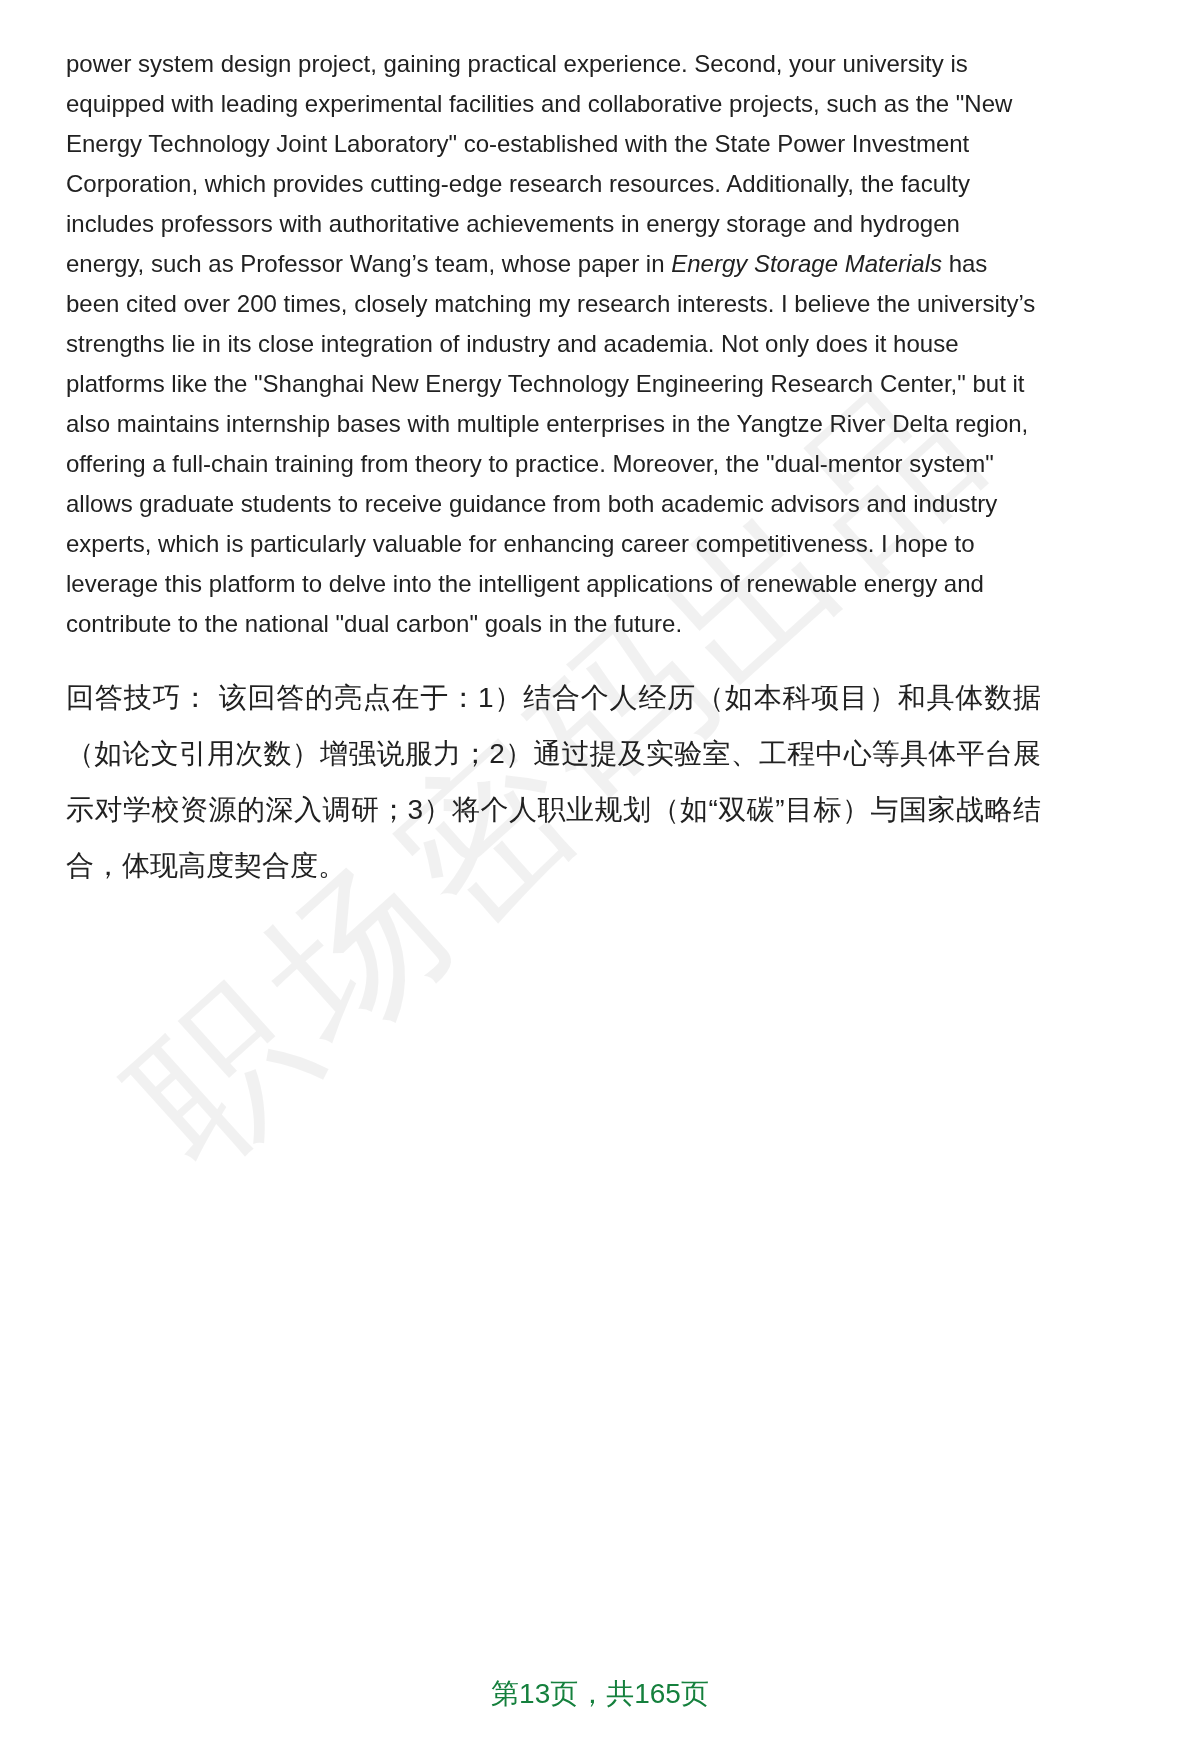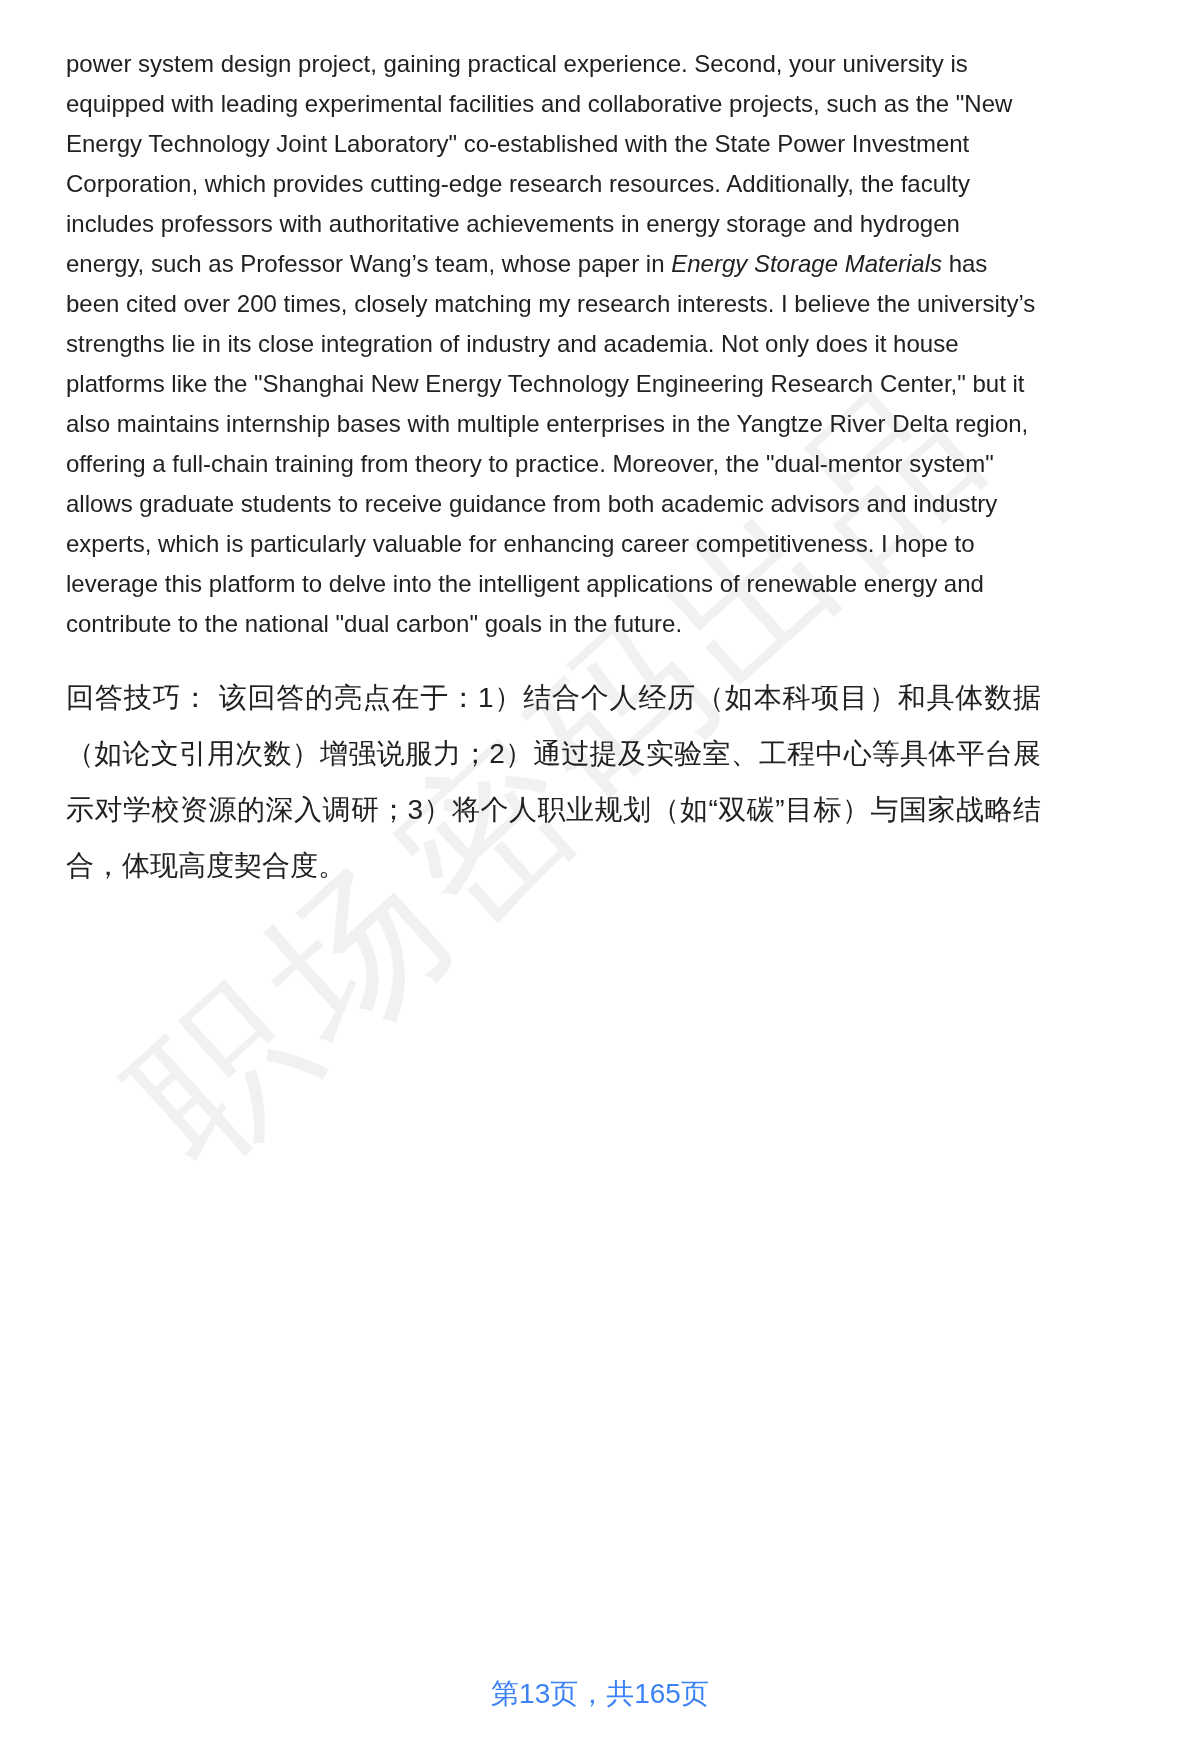--- a/index.html
+++ b/index.html
@@ -49,21 +49,21 @@
     margin: 0;
   }
   .footer {
     position: absolute;
     left: 0;
     right: 0;
     bottom: 44px;
     text-align: center;
     font-size: 28px;
     line-height: 34px;
-    color: #3b82f6;
+    color: #15803d;
     z-index: 1;
   }
 </style>
 </head>
 <body>
 
 <div class="page">
 
   <div class="watermark">职场密码出品</div>
 

